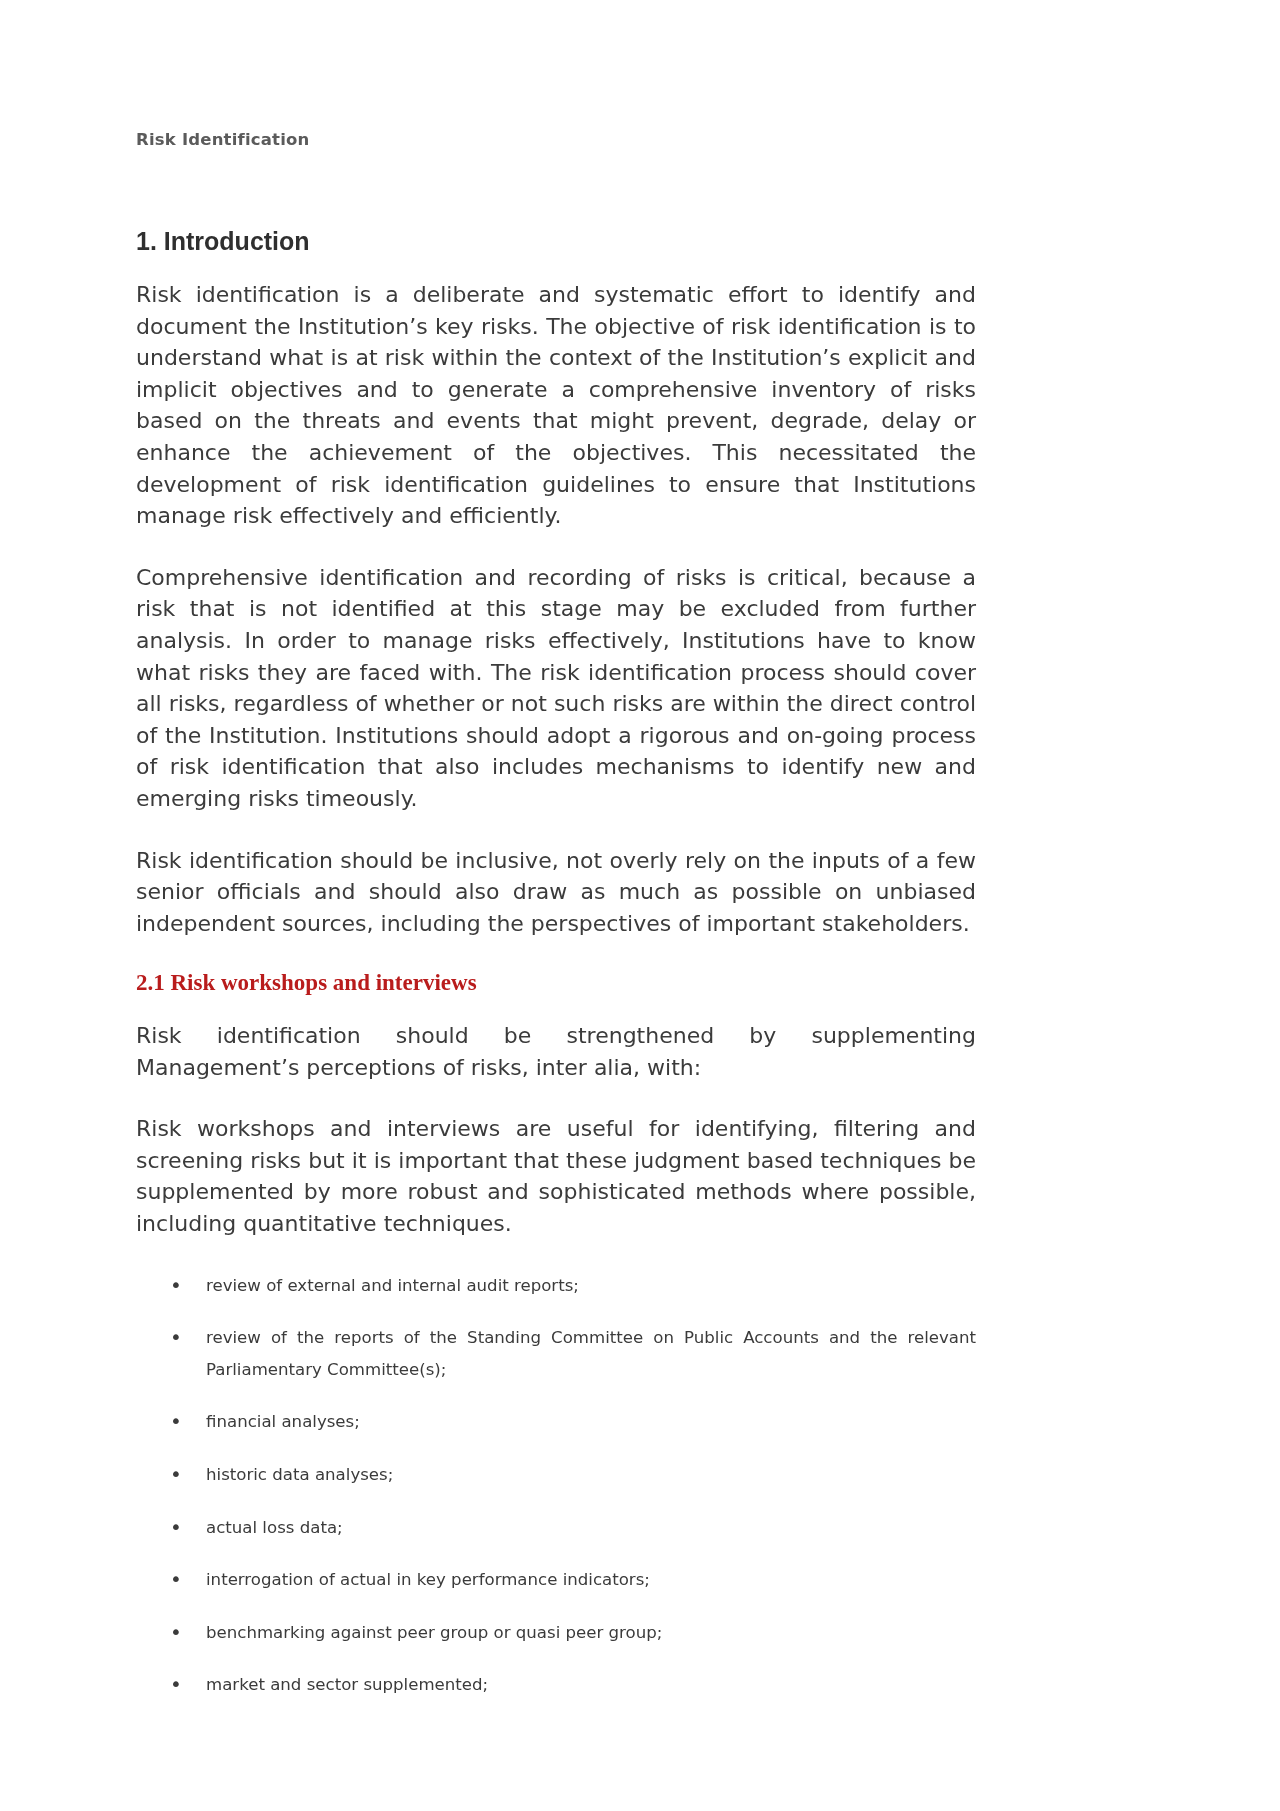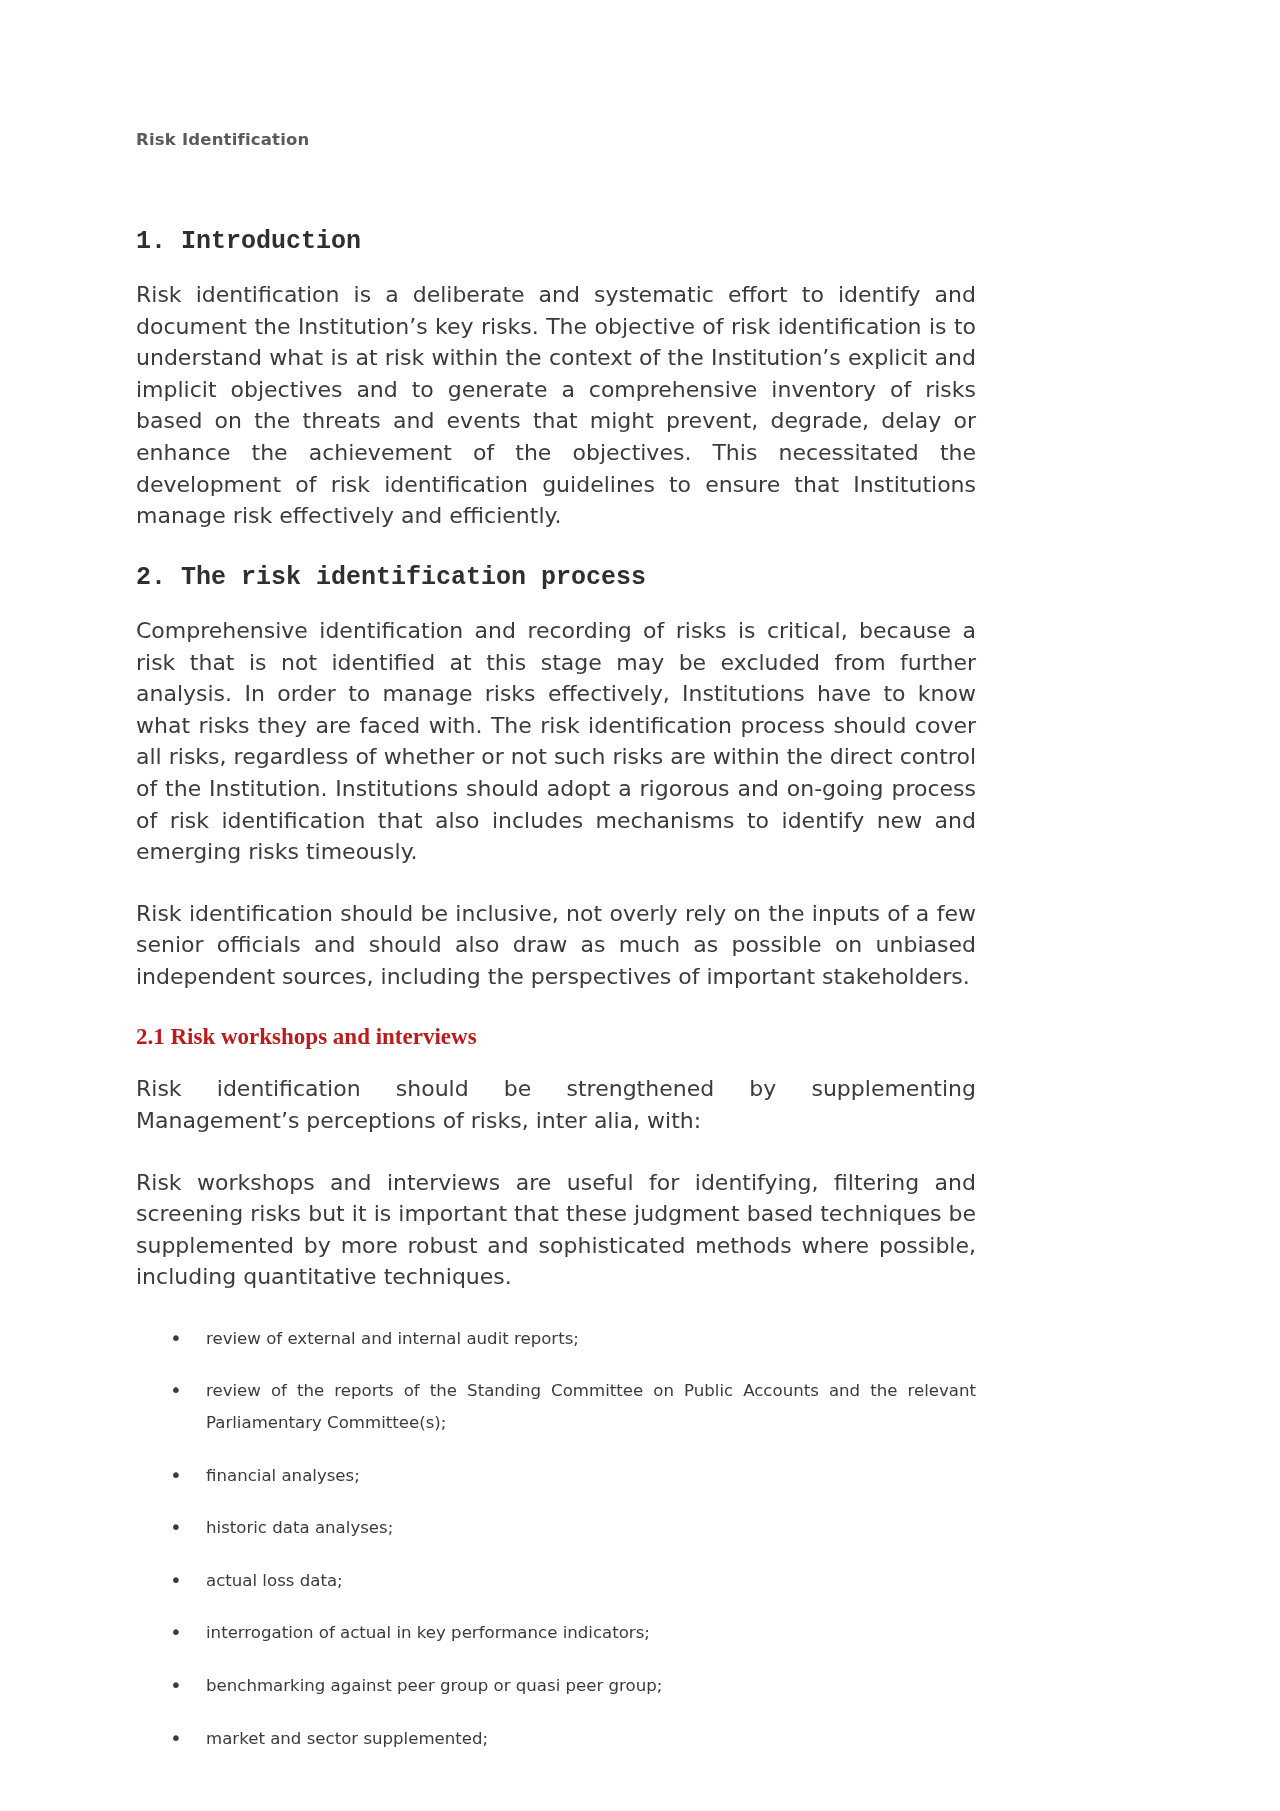--- a/index.html
+++ b/index.html
@@ -40,21 +40,21 @@
     color: #5b5b5b;
     margin: 0;
     padding: 0;
     line-height: 1.2;
   }
 
   .spacer-after-header { height: 76px; }
 
   
   h2.section-heading {
-    font-family: Liberation Mono, monospace;
+    font-family: Liberation Sans, sans-serif;
     font-weight: bold;
     font-size: 25px;
     color: #2f2f2f;
     margin: 0 0 22px 0;
     padding: 0;
     line-height: 1.25;
   }
   h3.subsection-heading {
     font-family: "Liberation Serif", "DejaVu Serif", serif;
     font-weight: bold;
@@ -113,21 +113,20 @@
   <div class="content">
 
     <div class="doc-header">Risk Identification</div>
 
     <div class="spacer-after-header"></div>
 
     <h2 class="section-heading">1. Introduction</h2>
 
     <p class="body-text gap-below-lg">Risk identification is a deliberate and systematic effort to identify and document the Institution’s key risks. The objective of risk identification is to understand what is at risk within the context of the Institution’s explicit and implicit objectives and to generate a comprehensive inventory of risks based on the threats and events that might prevent, degrade, delay or enhance the achievement of the objectives. This necessitated the development of risk identification guidelines to ensure that Institutions manage risk effectively and efficiently.</p>
 
-    <h2 class="section-heading">2. The risk identification process</h2>
 
     <p class="body-text gap-below-lg">Comprehensive identification and recording of risks is critical, because a risk that is not identified at this stage may be excluded from further analysis.  In order to manage risks effectively, Institutions have to know what risks they are faced with.  The risk identification process should cover all risks, regardless of whether or not such risks are within the direct control of the Institution.  Institutions should adopt a rigorous and on-going process of risk identification that also includes mechanisms to identify new and emerging risks timeously.</p>
 
     <p class="body-text gap-below-lg">Risk identification should be inclusive, not overly rely on the inputs of a few senior officials and should also draw as much as possible on unbiased independent sources, including the perspectives of important stakeholders.</p>
 
     <h3 class="subsection-heading">2.1 Risk workshops and interviews</h3>
 
     <p class="body-text gap-below-lg">Risk identification should be strengthened by supplementing Management’s perceptions of risks, inter alia, with:</p>
 
     <p class="body-text gap-below-lg">Risk workshops and interviews are useful for identifying, filtering and screening risks but it is important that these judgment based techniques be supplemented by more robust and sophisticated methods where possible, including quantitative techniques.</p>

